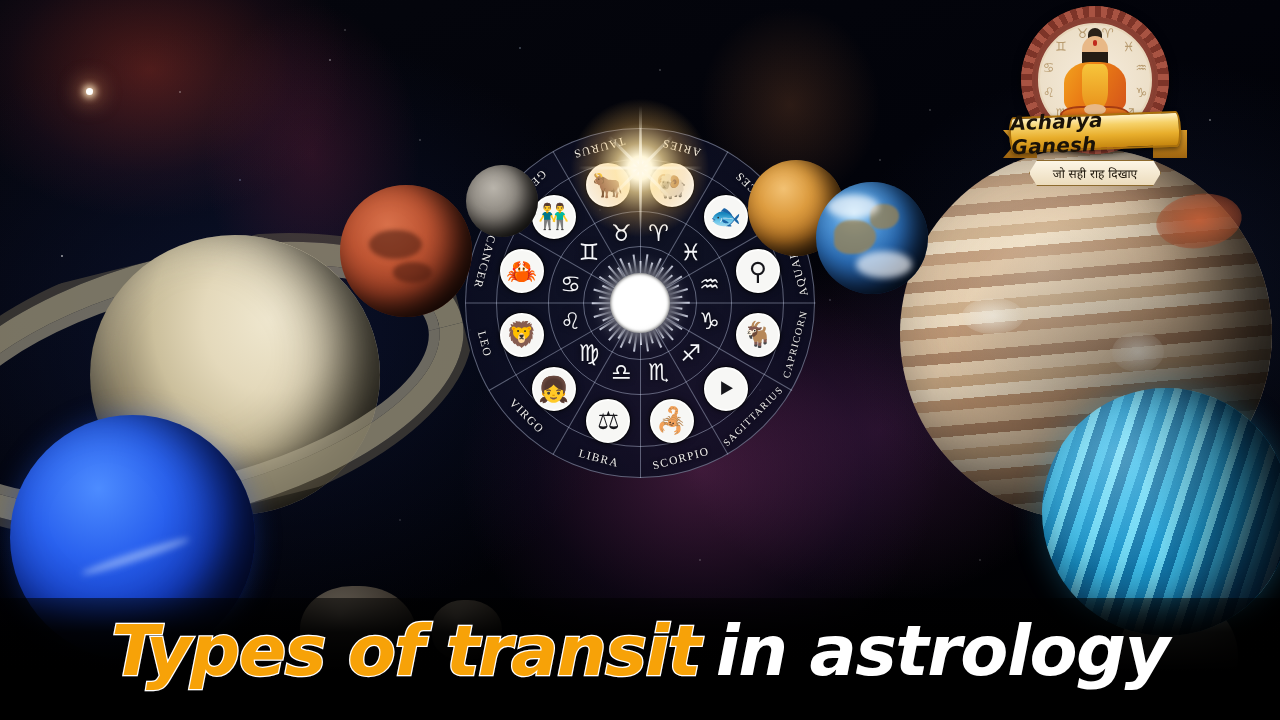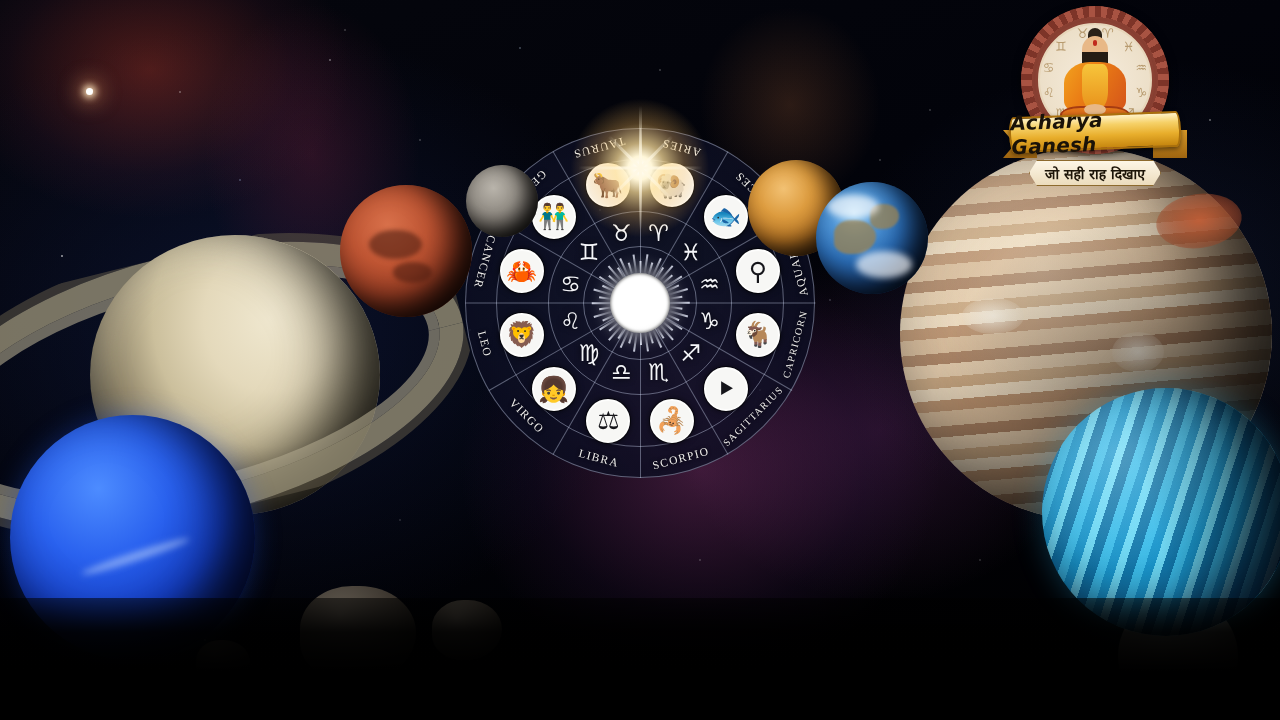--- a/index.html
+++ b/index.html
@@ -444,21 +444,21 @@
   .tagline {
     position:absolute; left:26px; top:156px; width:132px; height:26px;
     background:linear-gradient(180deg,#fdf6e6,#ecdcbd);
     border:1.5px solid #8d6a2e;
     border-radius:4px;
     clip-path:polygon(8px 0,calc(100% - 8px) 0,100% 50%,calc(100% - 8px) 100%,8px 100%,0 50%);
     display:flex; align-items:center; justify-content:center;
   }
   .tagline span {
     font-family:"DejaVu Sans", sans-serif;
-    font-size:14px; color:#1c1408; font-weight:bold;
+    font-size:12px; color:#1c1408; font-weight:normal;
   }
 </style>
 </head>
 <body>
 
 <div id="banner">
 
   <div class="space-bg"></div>
   <div class="stars"></div>
   <div class="stars2"></div>
@@ -641,20 +641,24 @@
     <div class="shade"></div>
   </div>
 
   <div class="planet moon-sm"></div>
 
   <div class="asteroid" style="left:300px;top:586px;width:116px;height:96px;"></div>
   <div class="asteroid" style="left:432px;top:600px;width:70px;height:60px;"></div>
   <div class="asteroid" style="left:196px;top:640px;width:54px;height:46px;"></div>
 
   <div class="bottom-band"></div>
+  <div class="title">
+    <span class="t-orange">Types of transit</span>
+    <span class="t-white">in astrology</span>
+  </div>
 
   <div class="logo">
     <div class="logo-disc">
       <div class="serrate"></div>
       <div class="inner-ring"></div>
       <div class="zodiac-tiny" id="logo-zodiac">
           <div class="zt" style="left: 12.4233px; top: -46.3644px;">♈</div>
           <div class="zt" style="left: 33.9411px; top: -33.9411px;">♓</div>
           <div class="zt" style="left: 46.3644px; top: -12.4233px;">♒</div>
           <div class="zt" style="left: 46.3644px; top: 12.4233px;">♑</div>

